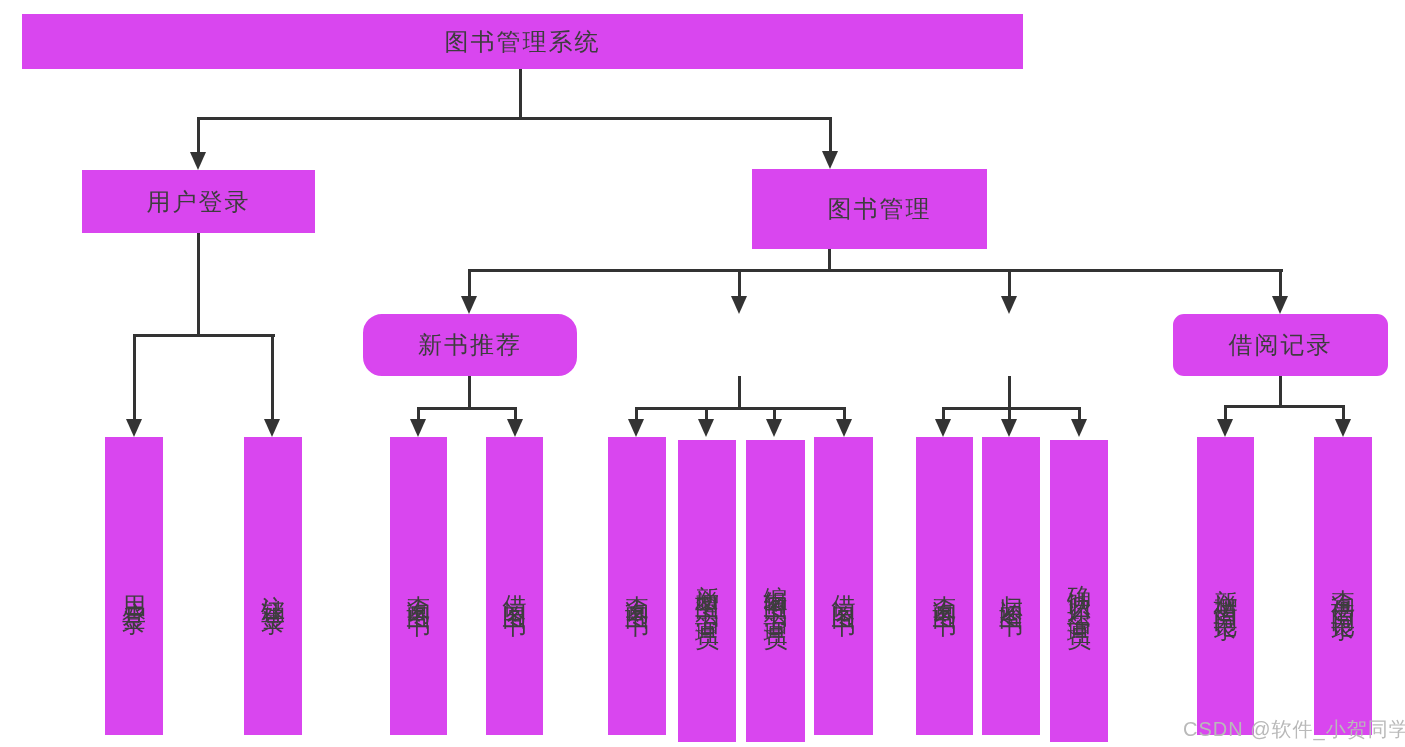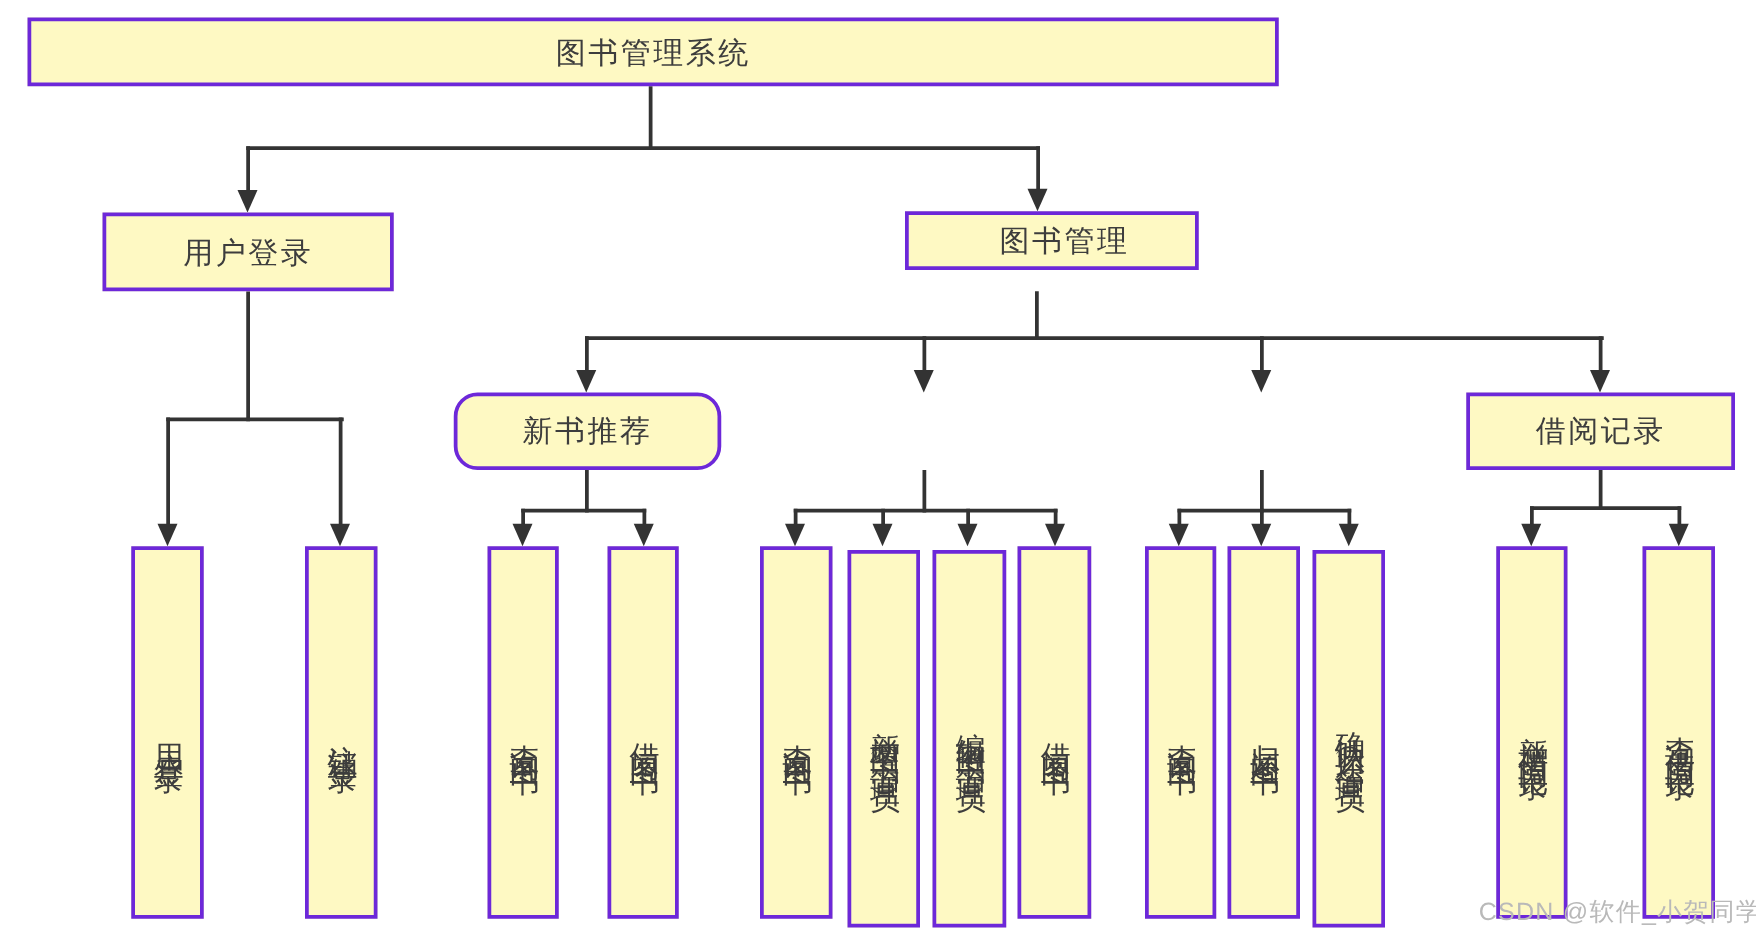--- a/index.html
+++ b/index.html
@@ -6,22 +6,22 @@
   .canvas{
     position:relative;
     width:1405px;height:747px;
     background:#ffffff;
     font-family:"Liberation Sans","DejaVu Sans",sans-serif;
     overflow:hidden;
   }
   .box{
     position:absolute;
     box-sizing:border-box;
-    border:3px solid #6d28d9;
-    background:#fef9c3;
+    border:3px solid #d946ef;
+    background:#d946ef;
     display:flex;
     align-items:center;
     justify-content:center;
     font-size:24px;
     color:#3d3d3d;
     letter-spacing:2px;
     z-index:2;
   }
   .leaf{
     writing-mode:vertical-rl;
@@ -109,24 +109,24 @@
   <div class="vline" style="left:1279px;top:376px;height:32px;"></div>
   <div class="hline" style="left:1224px;top:405px;width:121px;"></div>
   <div class="vline" style="left:1224px;top:405px;height:16px;"></div>
   <div class="ah" style="left:1217px;top:419px;"></div>
   <div class="vline" style="left:1342px;top:405px;height:16px;"></div>
   <div class="ah" style="left:1335px;top:419px;"></div>
 
   <div class="box" style="left:22px;top:14px;width:1001px;height:55px;">图书管理系统</div>
 
   <div class="box" style="left:82px;top:170px;width:233px;height:63px;">用户登录</div>
-  <div class="box" style="left:724px;top:169px;width:235px;height:47px;padding-left:20px;">图书管理</div>
+  <div class="box" style="left:752px;top:169px;width:235px;height:80px;padding-left:20px;">图书管理</div>
 
   <div class="box" style="left:363px;top:314px;width:214px;height:62px;border-radius:19px;">新书推荐</div>
-  <div class="box" style="left:1173px;top:314px;width:215px;height:62px;">借阅记录</div>
+  <div class="box" style="left:1173px;top:314px;width:215px;height:62px;border-radius:11px;">借阅记录</div>
 
   <div class="box leaf" style="left:105px;top:437px;width:58px;height:298px;">用户登录</div>
   <div class="box leaf" style="left:244px;top:437px;width:58px;height:298px;">注销登录</div>
 
   <div class="box leaf" style="left:390px;top:437px;width:57px;height:298px;">查询图书</div>
   <div class="box leaf" style="left:486px;top:437px;width:57px;height:298px;">借阅图书</div>
 
   <div class="box leaf" style="left:608px;top:437px;width:58px;height:298px;">查询图书</div>
   <div class="box leaf" style="left:678px;top:440px;width:58px;height:302px;">新增图书（管理员）</div>
   <div class="box leaf" style="left:746px;top:440px;width:59px;height:302px;">编辑图书（管理员）</div>

